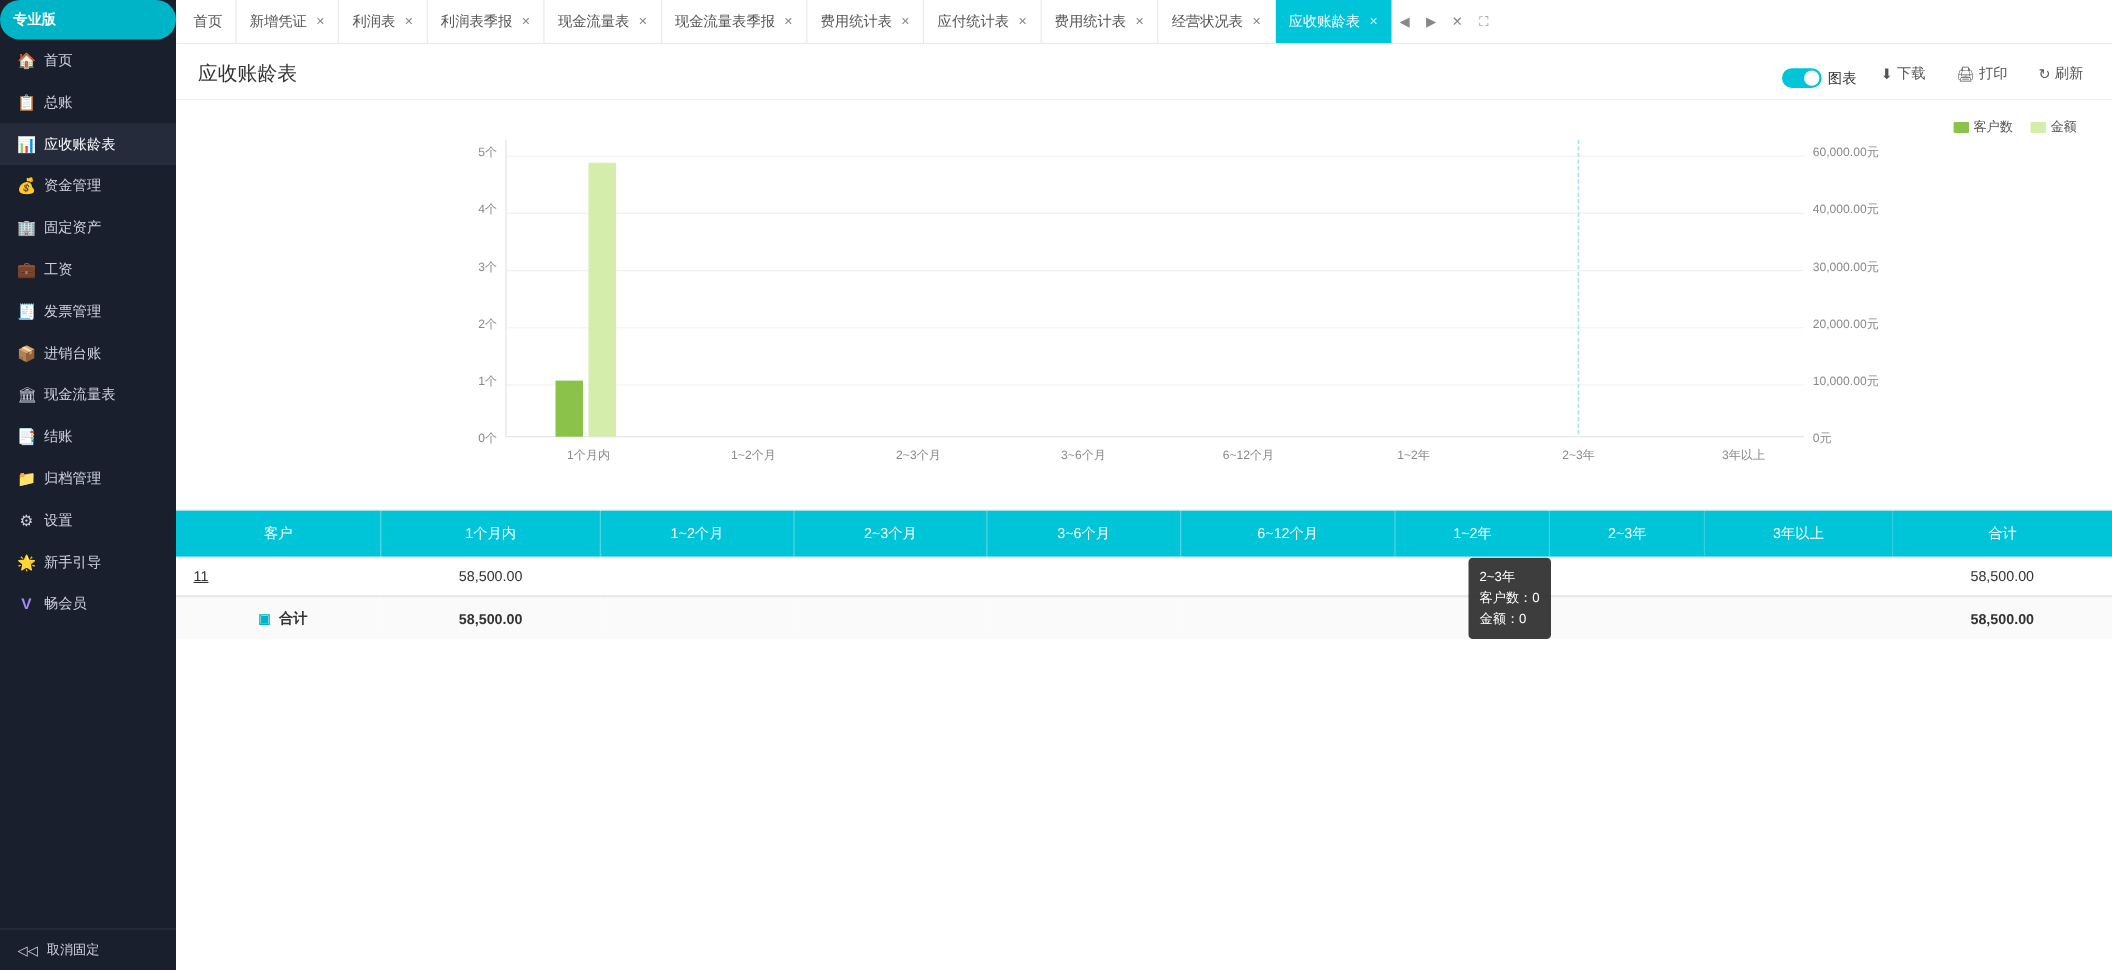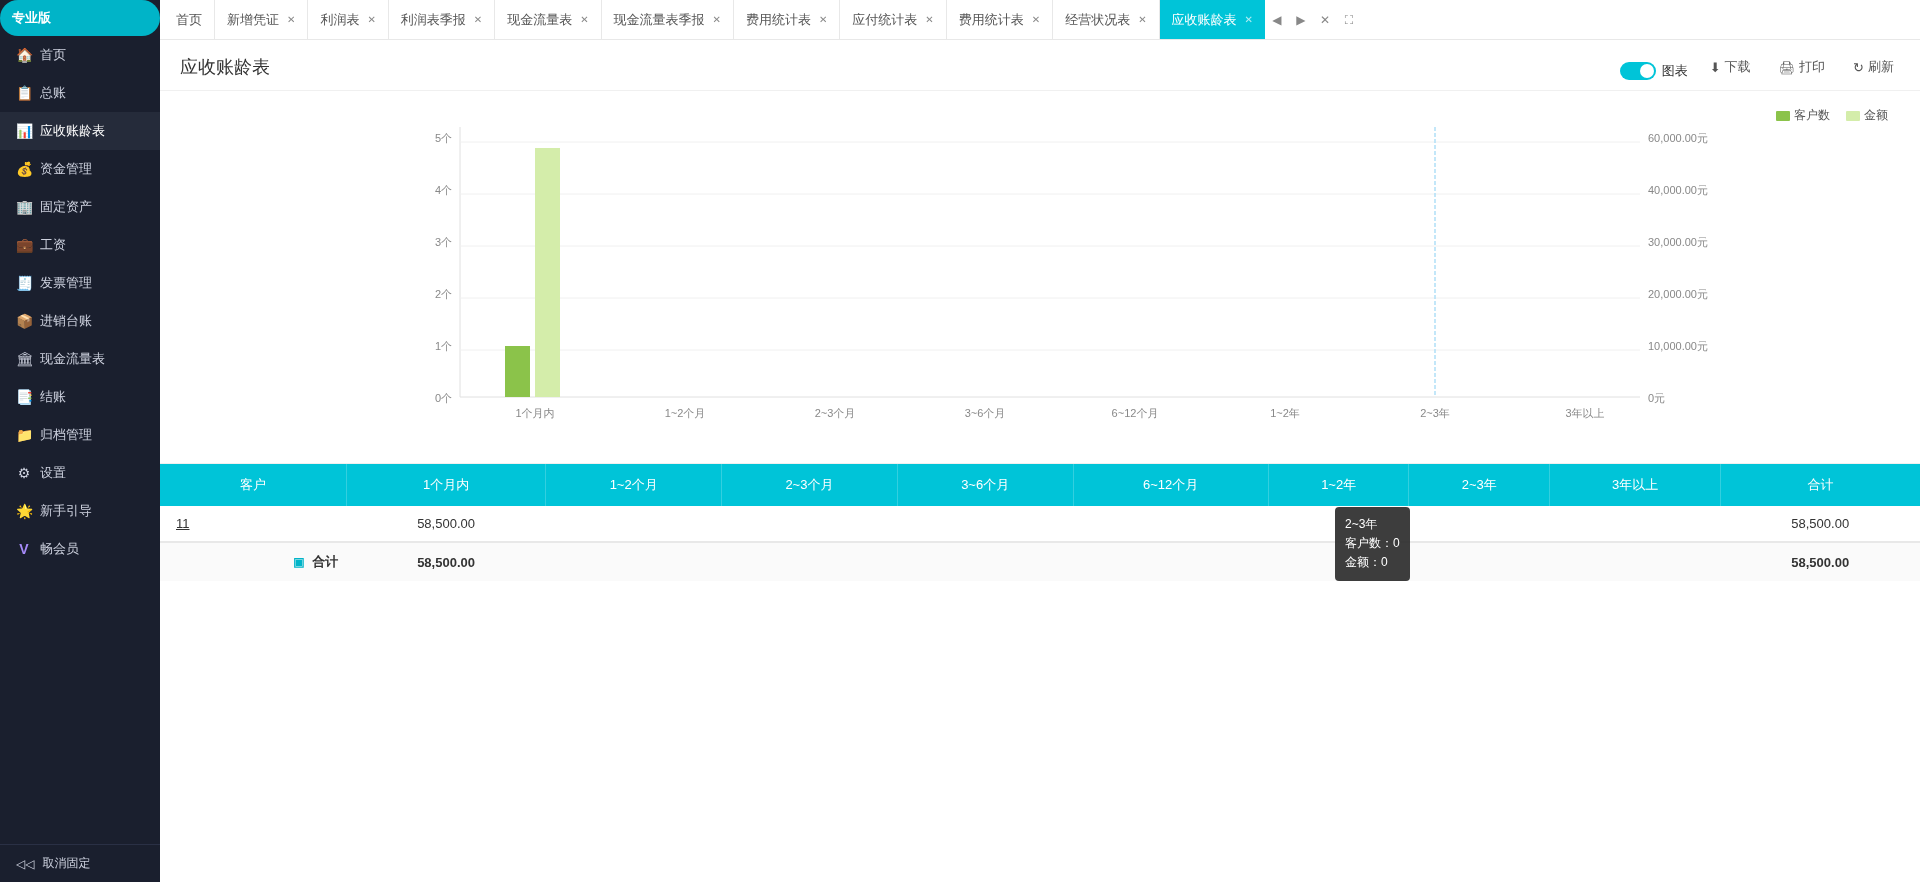--- a/index.html
+++ b/index.html
@@ -223,21 +223,21 @@
       color: #333;
     }
     .data-table tbody td:first-child { text-align: left; padding-left: 16px; text-decoration: underline; }
     .data-table tfoot tr { background: #fafafa; border-top: 2px solid #e8e8e8; }
     .data-table tfoot td {
       padding: 10px 8px;
       text-align: center;
       font-weight: bold;
       color: #333;
     }
-    .data-table tfoot td:first-child { text-align: right; padding-left: 16px; }
+    .data-table tfoot td:first-child { text-align: center; padding-left: 16px; }
 
     .total-row-icon { color: #00b4c8; margin-right: 4px; font-size: 12px; }
   </style>
 </head>
 <body>
 
 <aside class="sidebar">
   <div class="sidebar-logo">专业版</div>
 
   <div class="sidebar-item">

